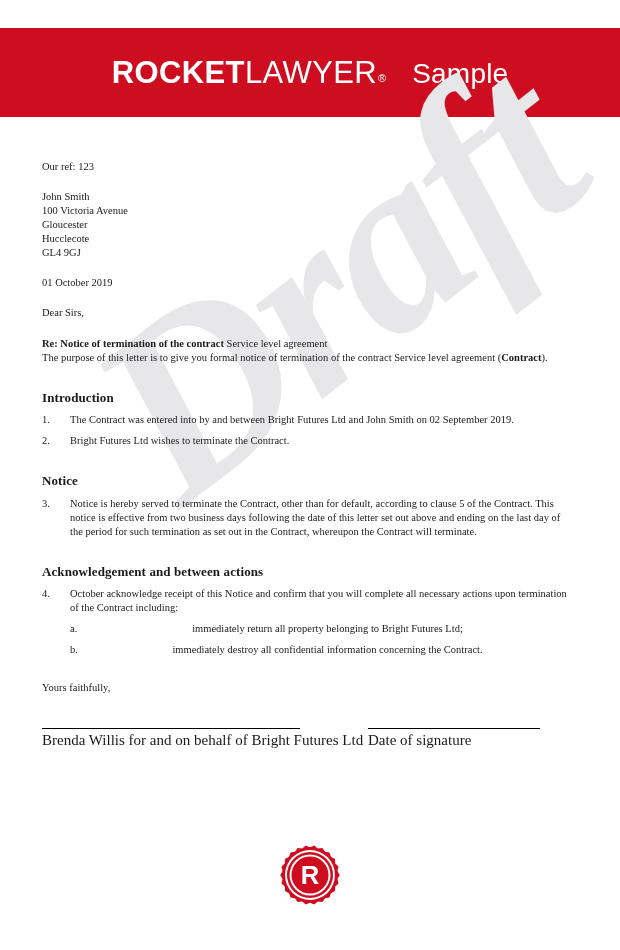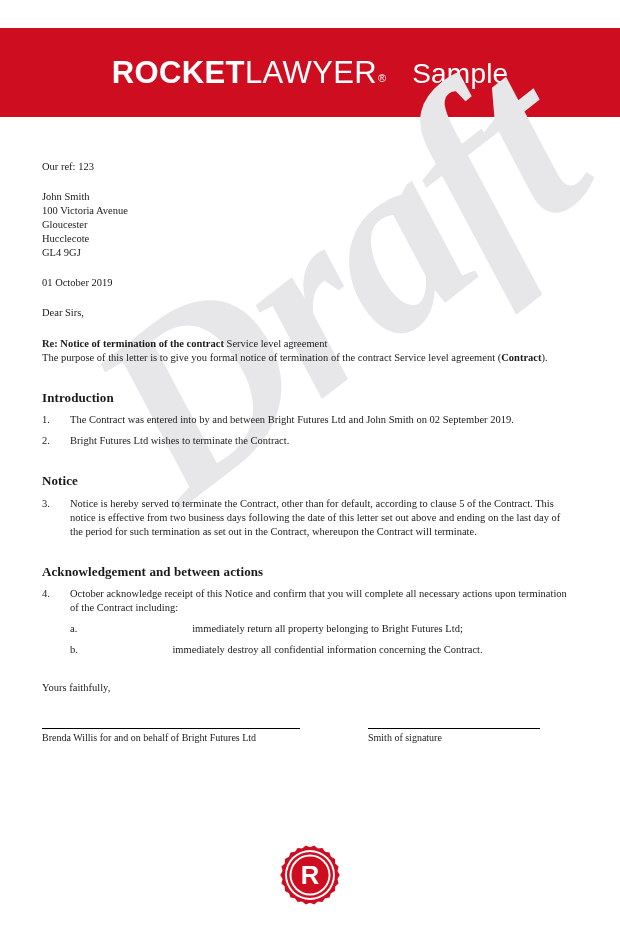--- a/index.html
+++ b/index.html
@@ -140,21 +140,21 @@
     text-align: center;
   }
 
   
   .sig-area {
     position: absolute;
     left: 42px;
     top: 728px;
     width: 526px;
     z-index: 2;
-    font-size: 10px;
+    font-size: 15px;
   }
   .sig-row {
     position: relative;
     height: 26px;
   }
   .sig-rule {
     position: absolute;
     top: 0;
     height: 0;
     border-top: 1px solid #000000;
@@ -272,21 +272,21 @@
     <div class="spacer-24"></div>
 
     <p class="line">Yours faithfully,</p>
   </div>
 
   <div class="sig-area">
     <div class="sig-row">
       <div class="sig-rule left"></div>
       <div class="sig-rule right"></div>
       <span class="sig-label left">Brenda Willis for and on behalf of Bright Futures Ltd</span>
-      <span class="sig-label right">Smith of signature</span>
+      <span class="sig-label right">Date of signature</span>
     </div>
   </div>
 
   <div class="seal">
     <svg viewBox="0 0 100 100" width="64" height="64" aria-hidden="true">
       <g id="serration" fill="#ce0e20">
           <path d="M96.50,50.00 L92.86,56.16 L94.62,63.10 L89.39,67.99 L89.12,75.14 L82.72,78.36 L80.45,85.14 L73.41,86.43 L69.32,92.30 L62.20,91.55 L56.62,96.03 L50.00,93.30 L43.38,96.03 L37.80,91.55 L30.68,92.30 L26.59,86.43 L19.55,85.14 L17.28,78.36 L10.88,75.14 L10.61,67.99 L5.38,63.10 L7.14,56.16 L3.50,50.00 L7.14,43.84 L5.38,36.90 L10.61,32.01 L10.88,24.86 L17.28,21.64 L19.55,14.86 L26.59,13.57 L30.68,7.70 L37.80,8.45 L43.38,3.97 L50.00,6.70 L56.62,3.97 L62.20,8.45 L69.32,7.70 L73.41,13.57 L80.45,14.86 L82.72,21.64 L89.12,24.86 L89.39,32.01 L94.62,36.90 L92.86,43.84 Z" fill="#ce0e20"></path>
         </g>
       <circle cx="50" cy="50" r="43" fill="#ce0e20"></circle>
       <circle cx="50" cy="50" r="39" fill="#ffffff"></circle>

